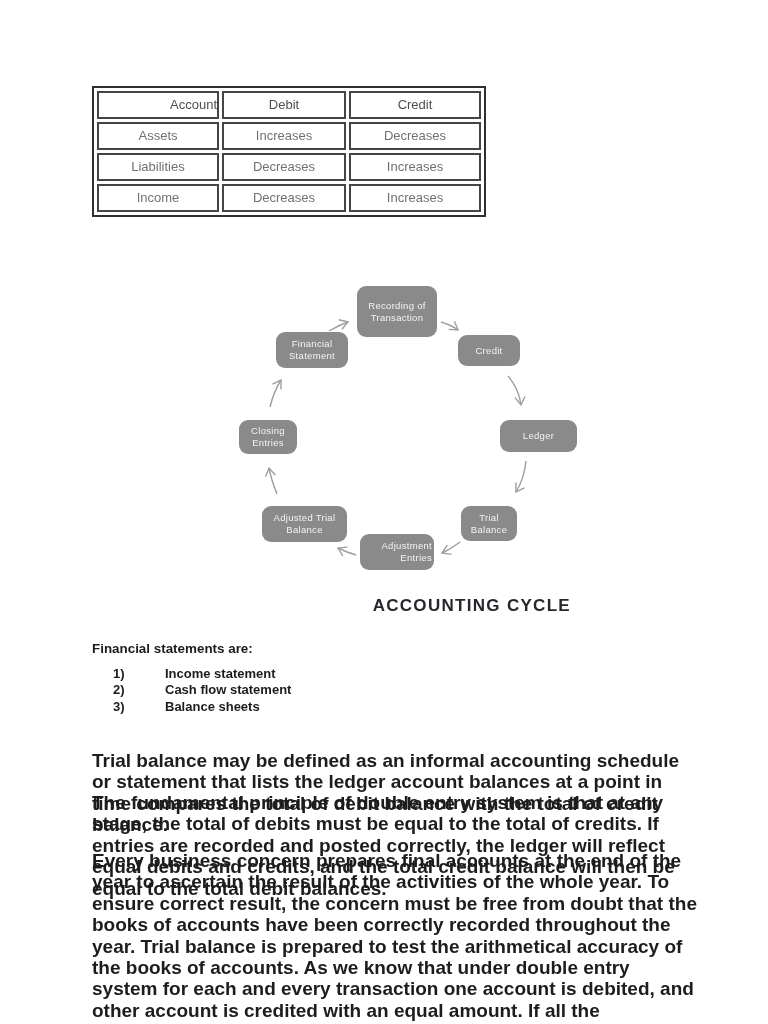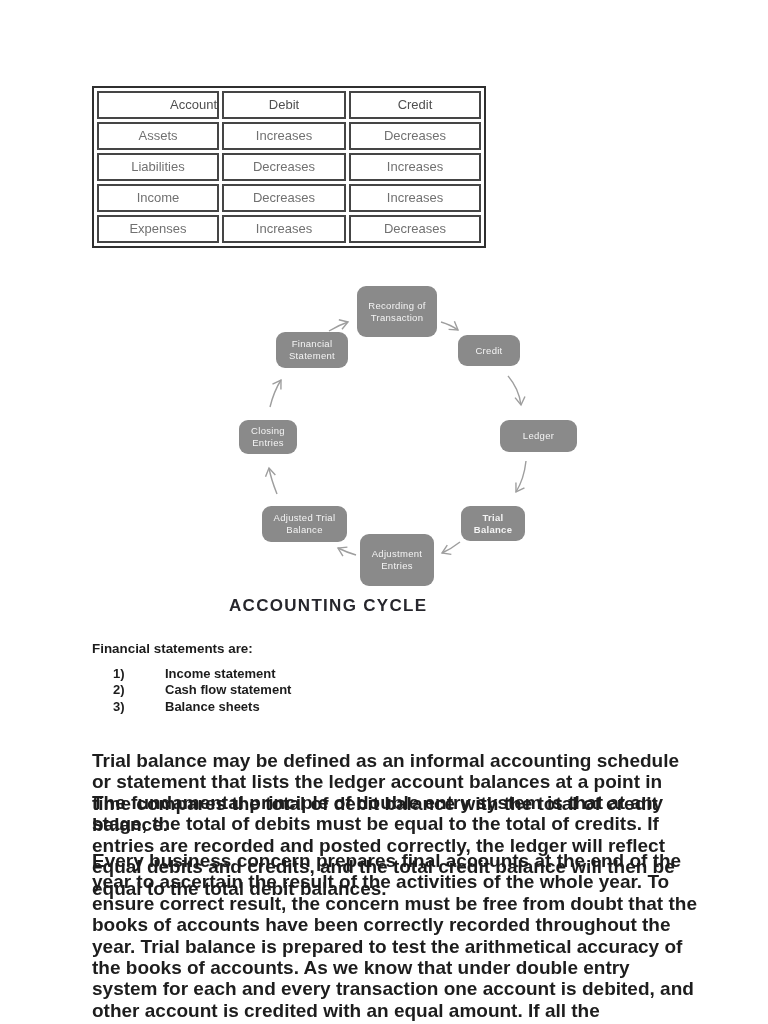--- a/index.html
+++ b/index.html
@@ -30,27 +30,27 @@
   .diagram{position:absolute;left:229px;top:279px;width:342px;height:345px;}
   .arrows{position:absolute;left:0;top:0;width:342px;height:345px;}
   .node{
     position:absolute;background:#8a8a8a;border-radius:9px;color:#f4f4f4;
     display:flex;align-items:center;justify-content:center;text-align:center;
     font-size:9.5px;line-height:12px;letter-spacing:0.3px;padding:2px;box-sizing:border-box;
   }
   .n-recording{left:128px;top:7px;width:80px;height:51px;}
   .n-journal{left:229px;top:56px;width:62px;height:31px;}
   .n-ledger{left:271px;top:141px;width:77px;height:32px;}
-  .n-trial{left:232px;top:227px;width:64px;height:35px;font-weight:bold;}
-  .n-adjustment{left:131px;top:255px;width:74px;height:52px;}
+  .n-trial{left:232px;top:227px;width:56px;height:35px;}
+  .n-adjustment{left:131px;top:255px;width:74px;height:36px;text-align:right;}
   .n-adjusted{left:33px;top:227px;width:85px;height:36px;}
   .n-closing{left:10px;top:141px;width:58px;height:34px;}
   .n-financial{left:47px;top:53px;width:72px;height:36px;}
   .diagram-title{
-    position:absolute;left:0;top:317px;width:342px;text-align:left;
+    position:absolute;left:0;top:317px;width:342px;text-align:right;
     font-size:17px;font-weight:700;letter-spacing:1.3px;color:#26262c;
   }
 
   
   .intro{
     position:absolute;left:92px;top:641px;
     font-size:13.4px;font-weight:600;color:#1c1c1c;
   }
   .fin-list{position:absolute;left:113px;top:666px;}
   .fin-list .item{display:flex;line-height:16.4px;font-size:13px;font-weight:700;color:#1c1c1c;}
@@ -84,25 +84,20 @@
       </tr>
       <tr>
         <td class="col-account">Liabilities</td>
         <td class="col-debit">Decreases</td>
         <td class="col-credit">Increases</td>
       </tr>
       <tr>
         <td class="col-account">Income</td>
         <td class="col-debit">Decreases</td>
         <td class="col-credit">Increases</td>
-      </tr>
-      <tr>
-        <td class="col-account">Expenses</td>
-        <td class="col-debit">Increases</td>
-        <td class="col-credit">Decreases</td>
       </tr>
     </tbody>
       </table>
   </div>
 
   <div class="diagram">
     <svg class="arrows" viewBox="0 0 342 345" fill="none">
       <defs>
         <marker id="ah" markerWidth="14" markerHeight="14" refX="0" refY="0" orient="auto" markerUnits="userSpaceOnUse" viewBox="-10 -7 14 14">
           <path d="M-8,-5 L0,0 L-8,5" stroke="#9e9e9e" stroke-width="1.4" fill="none"></path>

